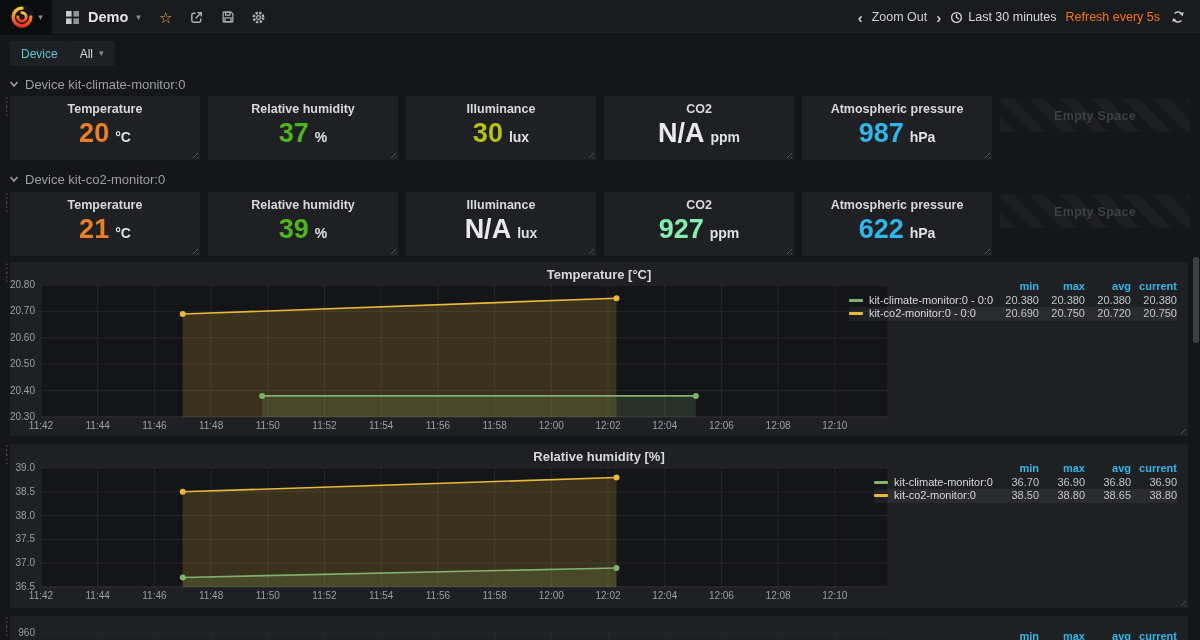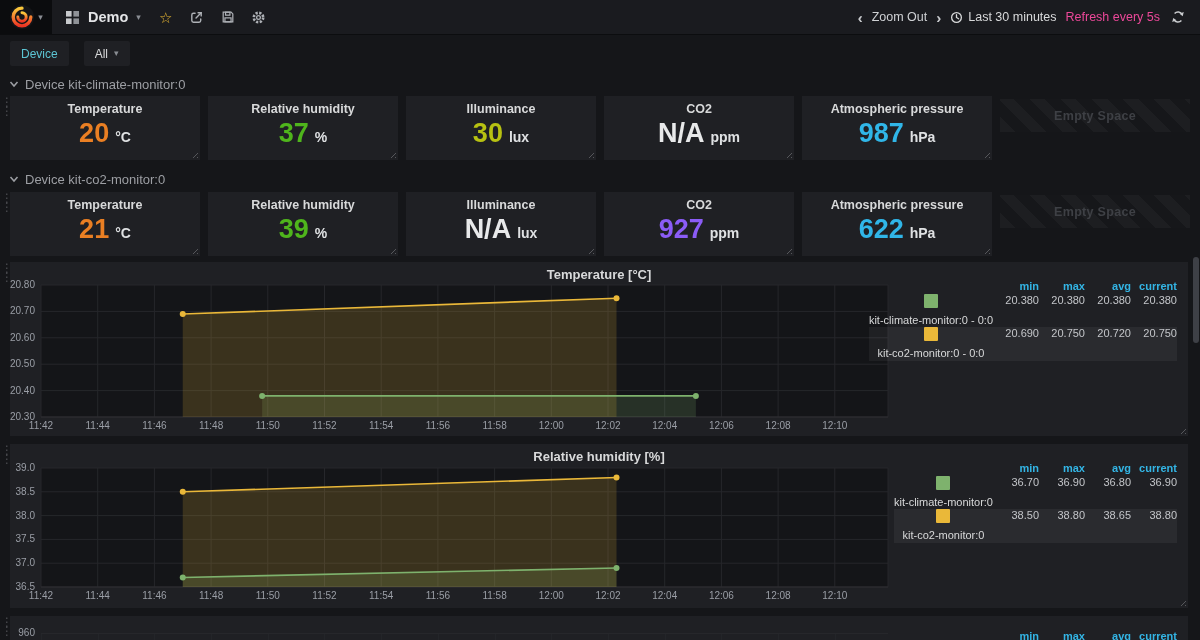--- a/index.html
+++ b/index.html
@@ -16,24 +16,24 @@
   .caret{color:#8a8d93;font-size:9px;line-height:1;}
   .dash-switcher{display:flex;align-items:center;gap:8px;padding:0 16px 0 13px;height:34px;}
   .dash-title{font-size:14.5px;color:#e3e4e6;font-weight:bold;}
   .nav-icons{display:flex;align-items:center;gap:13px;}
   .nav-ic{display:flex;align-items:center;justify-content:center;width:18px;height:18px;}
   .star-glyph{color:#e8b732;font-size:15px;line-height:1;}
   .nav-right{margin-left:auto;display:flex;align-items:center;gap:9px;padding-right:13px;
              font-size:12.5px;color:#cfd1d4;}
   .nav-chev{font-size:15px;font-weight:700;color:#c9cbce;line-height:1;}
   .time-picker{display:flex;align-items:center;gap:5px;color:#d8d9da;}
-  .refresh-int{color:#ec4899;}
-
-  
-  .submenu{position:absolute;top:41px;left:10px;display:flex;gap:15px;}
+  .refresh-int{color:#f97316;}
+
+  
+  .submenu{position:absolute;top:41px;left:10px;display:flex;gap:0;}
   .chip{height:25px;background:#1f2024;display:flex;align-items:center;gap:6px;
         padding:0 11px;font-size:12px;border-radius:2px;}
   .chip-label{color:#5cc5d4;}
   .chip-value{color:#d8d9da;}
 
   
   .row-header{position:absolute;left:9px;display:flex;align-items:center;gap:6px;
               font-size:13px;color:#9d9fa4;height:16px;}
   .panel{position:absolute;background:#1f2024;box-sizing:border-box;}
   .stat{width:190px;height:64px;}
@@ -53,21 +53,21 @@
   .graph{left:10px;width:1178px;}
   .g-title{position:absolute;top:5px;left:0;right:0;text-align:center;font-size:13px;
            font-weight:600;color:#d8d9da;cursor:pointer;z-index:2;}
   .heart{font-size:11px;margin-right:4px;color:#d8d9da;}
   svg.plot{position:absolute;left:0;top:0;width:100%;height:100%;display:block;}
 
   .legend{position:absolute;right:11px;top:18px;display:grid;font-size:11px;
           line-height:13.5px;z-index:2;}
   .lg-cell{padding:0 0 0 8px;white-space:nowrap;}
   .lg-h{color:#33b5e5;font-weight:700;text-align:right;cursor:pointer;}
-  .lg-name{display:flex;align-items:center;gap:6px;color:#d8d9da;cursor:pointer;padding-left:0;flex-direction:column;}
+  .lg-name{display:flex;align-items:center;gap:6px;color:#d8d9da;cursor:pointer;padding-left:0;}
   .lg-v{text-align:right;color:#c3c5c9;}
   .stripe{background:rgba(255,255,255,0.05);}
   .swatch{display:inline-block;width:14px;height:3px;border-radius:1px;flex:0 0 14px;}
 
   
   .b-grid{position:absolute;left:31px;top:17px;width:847px;height:63px;
           background:repeating-linear-gradient(90deg,#232529 0 1px,transparent 1px 56.7px);}
   .b-line{position:absolute;left:31px;top:17px;width:847px;height:1px;background:#26272b;}
   .b-tick{position:absolute;left:0;top:11px;width:25px;text-align:right;
           font-size:10px;color:#9a9ea6;}
@@ -247,21 +247,21 @@
     <div class="p-title">Illuminance</div>
     <div class="stat-row">
         <span class="stat-value" style="color: rgb(232, 233, 234);">N/A</span>
         <span class="stat-unit">lux</span>
       </div>
     <div class="rz"></div>
   </div>
   <div class="panel stat" style="left:604px;top:192px">
     <div class="p-title">CO2</div>
     <div class="stat-row">
-        <span class="stat-value" style="color: #8b5cf6;">927</span>
+        <span class="stat-value" style="color: #86efac;">927</span>
         <span class="stat-unit">ppm</span>
       </div>
     <div class="rz"></div>
   </div>
   <div class="panel stat" style="left:802px;top:192px">
     <div class="p-title">Atmospheric pressure</div>
     <div class="stat-row">
         <span class="stat-value" style="color: rgb(48, 182, 232);">622</span>
         <span class="stat-unit">hPa</span>
       </div>

